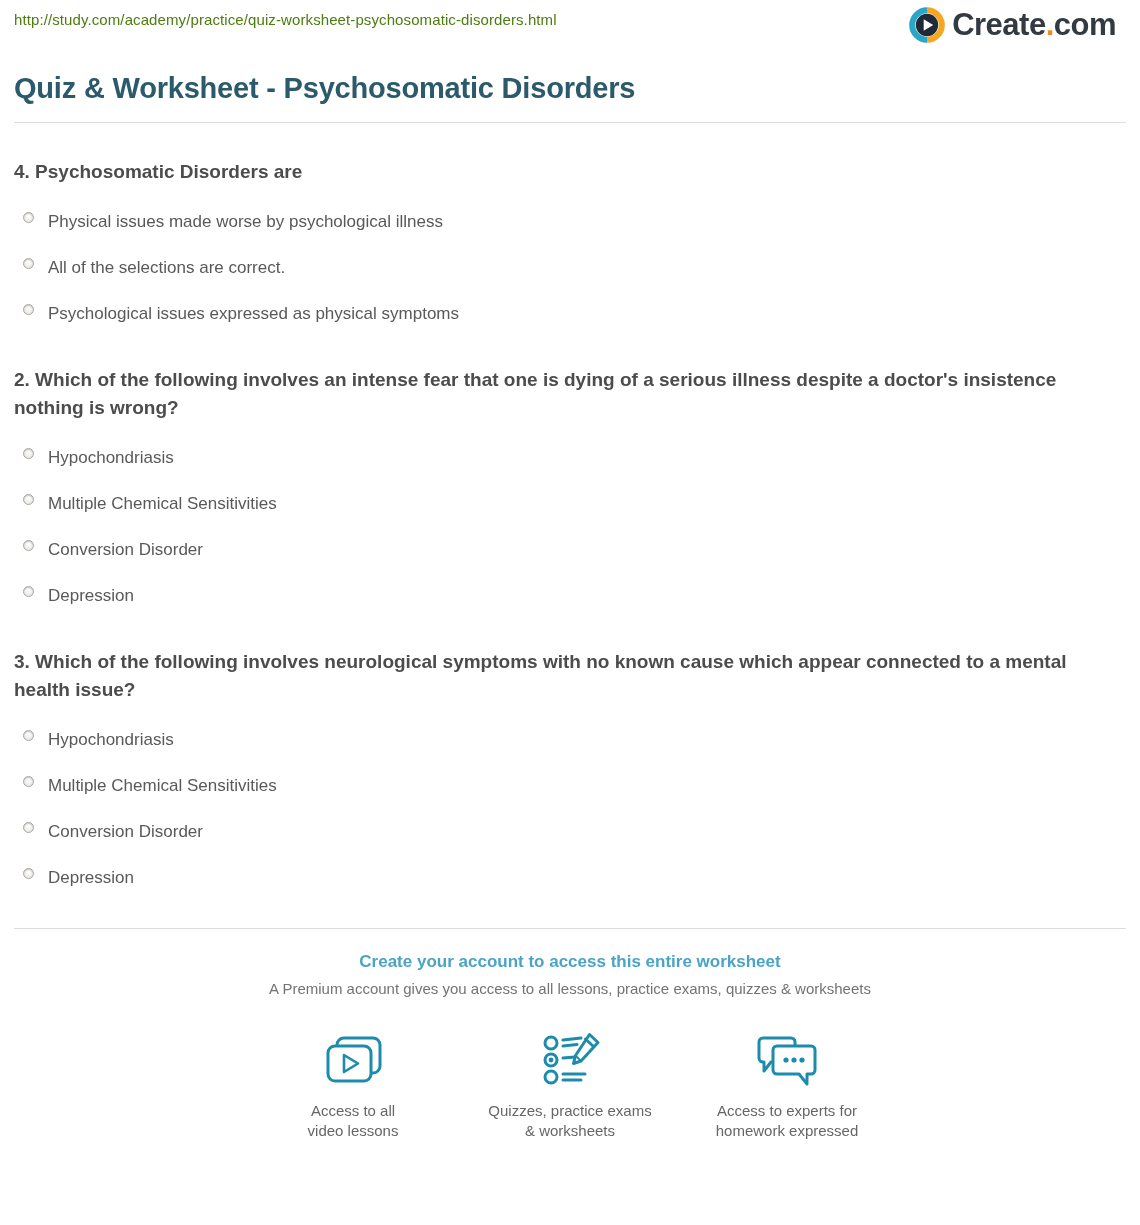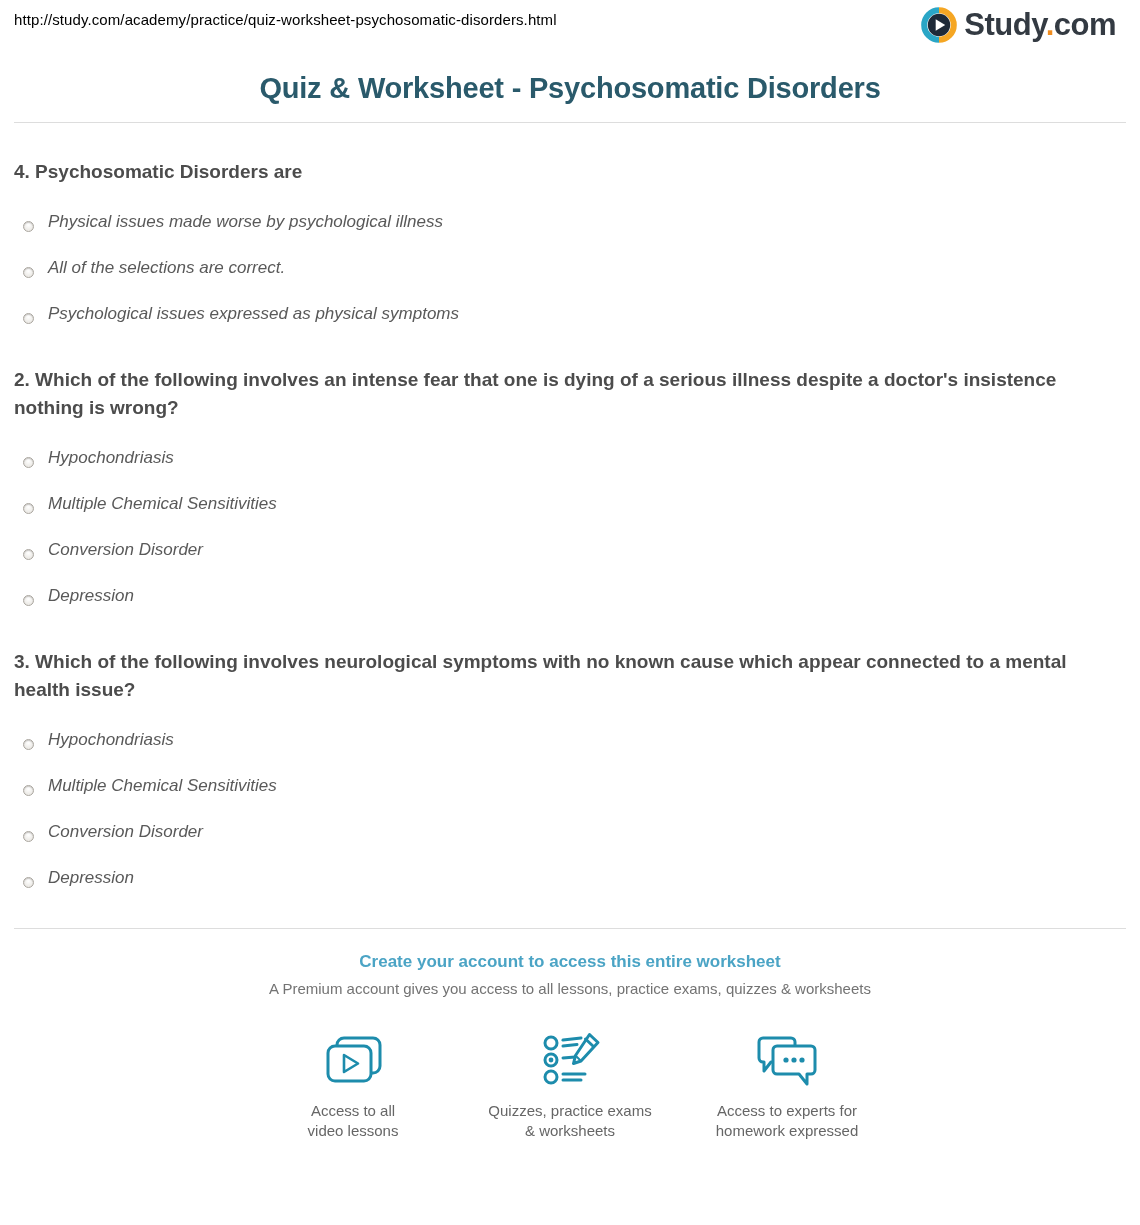--- a/index.html
+++ b/index.html
@@ -8,48 +8,47 @@
     width:1140px; height:1225px;
     font-family:"Liberation Sans","DejaVu Sans",sans-serif;
     color:#4c4c4c; overflow:hidden; position:relative;
   }
   .page { padding:0 14px; }
 
   
   .topbar { position:relative; height:58px; }
   .url-text {
     position:absolute; left:0; top:11px;
-    font-size:15px; color:#000000; letter-spacing:0.1px;
+    font-size:15px; color:#4d7c0f; letter-spacing:0.1px;
   }
   .logo {
     position:absolute; right:10px; top:7px;
     display:flex; align-items:center; text-decoration:none; cursor:pointer;
   }
   .logo svg { display:block; }
   .logo-text { font-size:31px; font-weight:bold; color:#333a42; margin-left:7px; letter-spacing:-0.5px; }
   .logo-dot { color:#f08c1e; }
 
   
   .page-title {
     font-size:29px; font-weight:bold; color:#2a5a6b;
-    margin-top:14px; letter-spacing:-0.2px;text-align:center;
+    margin-top:14px; letter-spacing:-0.2px;
   }
   .rule { border:none; border-top:1px solid #dddddd; margin-top:17px; }
 
   
   .question { margin-top:35px; }
   .question + .question { margin-top:42px; }
   .question-heading {
     font-size:19px; font-weight:bold; color:#4c4c4c;
     line-height:28px; max-width:1090px;
   }
   .option {
-    display:flex; align-items:flex-end; margin-top:26px; margin-left:9px;
+    display:flex; align-items:flex-start; margin-top:26px; margin-left:9px;
     cursor:pointer;
-    font-style:italic;
   }
   .radio {
     width:11px; height:11px; border-radius:50%;
     border:1px solid #aaa69f;
     background:radial-gradient(circle at 50% 35%, #ffffff 0%, #eceae6 70%);
     box-shadow: inset 0 1px 1px rgba(0,0,0,0.18);
     flex:none;
   }
   .option-label { font-size:17px; color:#595959; margin-left:14px; }
 
@@ -76,21 +75,21 @@
     <div class="url-text">http://study.com/academy/practice/quiz-worksheet-psychosomatic-disorders.html</div>
     <div class="logo">
       <span>
         <svg width="36" height="36" viewBox="0 0 36 36">
           <path d="M18 3.2 A14.8 14.8 0 1 0 18 32.8" fill="none" stroke="#2aa6c6" stroke-width="6"></path>
           <path d="M18 3.2 A14.8 14.8 0 0 1 18 32.8" fill="none" stroke="#f5a623" stroke-width="6"></path>
           <circle cx="18" cy="18" r="11.2" fill="#1e2a38"></circle>
           <polygon points="14.7,12.2 24.2,18 14.7,23.8" fill="#ffffff"></polygon>
         </svg>
       </span>
-      <span class="logo-text"><span>Study</span><span class="logo-dot">.</span><span>com</span></span>
+      <span class="logo-text"><span>Create</span><span class="logo-dot">.</span><span>com</span></span>
     </div>
   </div>
 
   <h1 class="page-title">Quiz &amp; Worksheet - Psychosomatic Disorders</h1>
   <hr class="rule">
 
   <div class="question">
     <div class="question-heading">4. Psychosomatic Disorders are</div>
     <div class="option">
       <span class="radio"></span>

